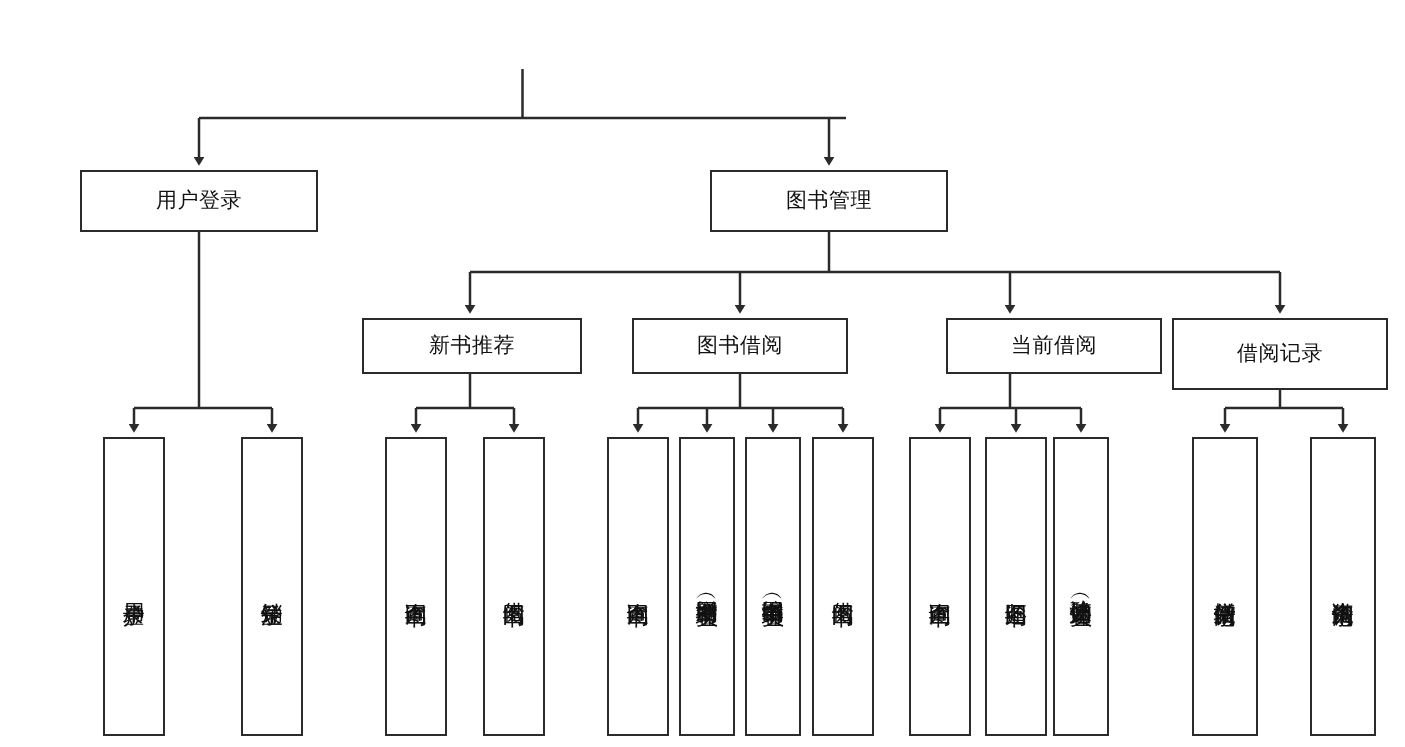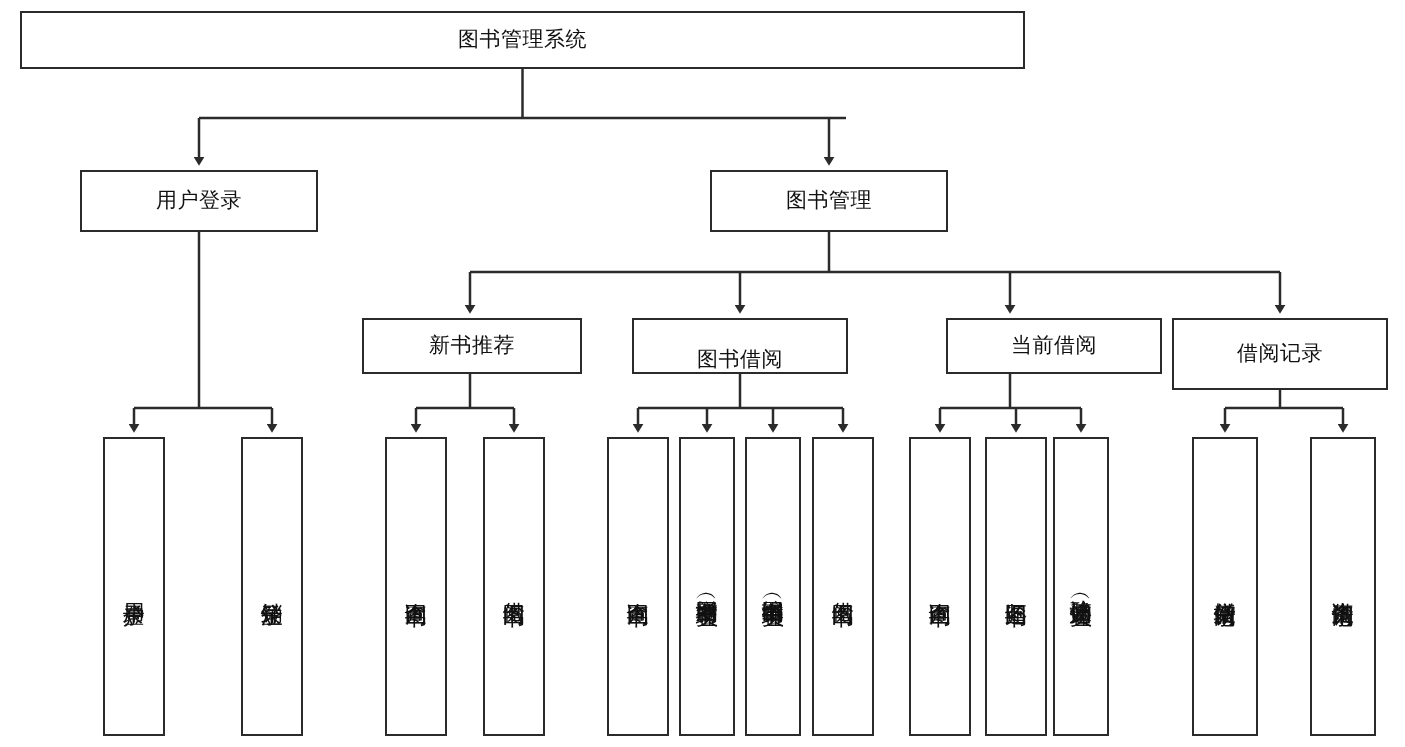--- a/index.html
+++ b/index.html
@@ -117,35 +117,32 @@
       <path d="M1016,408 L1016,425" marker-end="url(#arrowhead)"></path>
       <path d="M1081,408 L1081,425" marker-end="url(#arrowhead)"></path>
 
       <path d="M1280,374 L1280,408"></path>
       <path d="M1225,408 L1343,408"></path>
       <path d="M1225,408 L1225,425" marker-end="url(#arrowhead)"></path>
       <path d="M1343,408 L1343,425" marker-end="url(#arrowhead)"></path>
     </g>
   </svg>
 
-  <div class="node node-h" style="left: 20px; top: 11px; width: 1005px; height: 58px;">
-    <span class="node-label">图书管理系统</span>
-  </div>
 
   <div class="node node-h" style="left: 80px; top: 170px; width: 238px; height: 62px;">
     <span class="node-label">用户登录</span>
   </div>
   <div class="node node-h" style="left: 710px; top: 170px; width: 238px; height: 62px; text-align: center;">
     <span class="node-label">图书管理</span>
   </div>
 
   <div class="node node-h" style="left: 362px; top: 318px; width: 220px; height: 56px;">
     <span class="node-label">新书推荐</span>
   </div>
-  <div class="node node-h" style="left: 632px; top: 318px; width: 216px; height: 56px; align-items: flex-end;">
+  <div class="node node-h" style="left: 632px; top: 318px; width: 216px; height: 56px;">
     <span class="node-label">图书借阅</span>
   </div>
   <div class="node node-h" style="left: 902px; top: 318px; width: 216px; height: 56px; margin-left: 44px;">
     <span class="node-label">当前借阅</span>
   </div>
   <div class="node node-h" style="left: 1172px; top: 318px; width: 216px; height: 72px;">
     <span class="node-label">借阅记录</span>
   </div>
 
   <div class="node node-v" style="left: 103px; top: 437px; width: 62px; height: 299px;">

